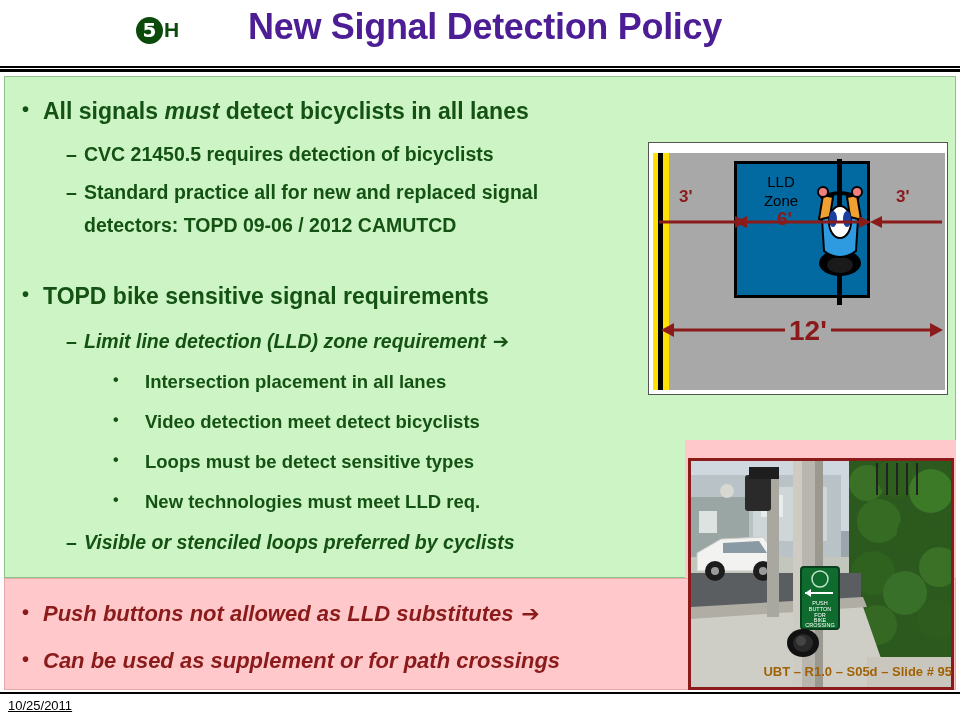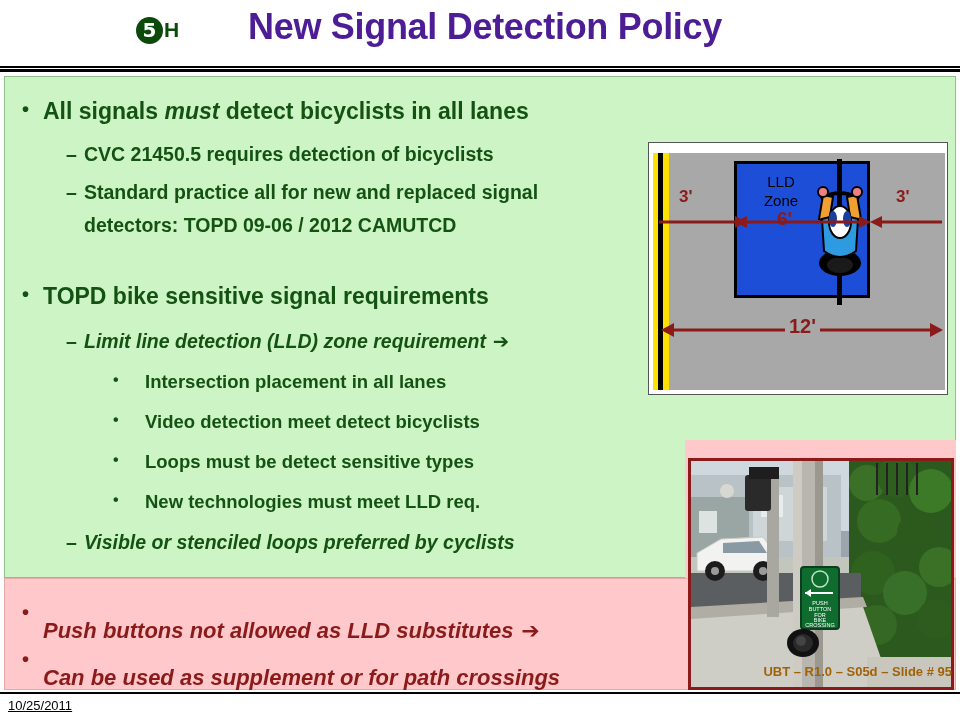--- a/index.html
+++ b/index.html
@@ -139,21 +139,21 @@
     font-style: italic;
     font-size: 22px;
     white-space: nowrap;
   }
   .pb .mk {
     position: absolute;
     left: 0; top: 0;
     font-style: normal;
     font-size: 20px;
   }
-  .pb .tx { display: block; margin-left: 21px; margin-top: 17px; }
+  .pb .tx { display: block; margin-left: 21px; }
 
   
   #diagram {
     position: absolute;
     left: 648px; top: 142px;
     width: 300px; height: 253px;
     background: #ffffff;
     border: 1px solid #555;
     box-sizing: border-box;
   }
@@ -172,21 +172,21 @@
   #edge-black {
     position: absolute;
     left: 9px; top: 10px;
     width: 5px; height: 237px;
     background: #000000;
   }
   #lld-zone {
     position: absolute;
     left: 85px; top: 18px;
     width: 136px; height: 137px;
-    background: #1d4ed8;
+    background: #0369a1;
     border: 3px solid #000;
     box-sizing: border-box;
   }
   #lld-label {
     position: absolute;
     left: 14px; top: 8px;
     color: #000;
     font-size: 15px;
     font-weight: normal;
     line-height: 19px;
@@ -369,21 +369,21 @@
       <polygon points="0,11 12,5 12,17" fill="#8b1a1a"></polygon>
       <polygon points="136,11 124,5 124,17" fill="#8b1a1a"></polygon>
     </svg>
     <div class="dim-lbl" style="left:128px; top:65px; font-size:19px;">6'</div>
 
     <svg style="position:absolute; left:12px; top:176px;" width="282" height="22">
       <line x1="8" y1="11" x2="274" y2="11" stroke="#8b1a1a" stroke-width="3"></line>
       <polygon points="0,11 13,4 13,18" fill="#8b1a1a"></polygon>
       <polygon points="282,11 269,4 269,18" fill="#8b1a1a"></polygon>
     </svg>
-    <div class="dim-lbl" style="left:136px; top:172px; font-size:20px; background:#a8a8a8; padding:0 4px;">12'</div>
+    <div class="dim-lbl" style="left:136px; top:172px; font-size:28px; background:#a8a8a8; padding:0 4px;">12'</div>
   </div>
 
   <div id="photo">
     <svg width="260" height="226" viewBox="0 0 260 226">
 
       <rect x="0" y="0" width="260" height="70" fill="#cfd8de"></rect>
 
       <rect x="0" y="14" width="150" height="92" fill="#b9c2c6"></rect>
       <rect x="62" y="26" width="74" height="54" fill="#cfd6d8"></rect>
       <rect x="70" y="34" width="22" height="22" fill="#e8eced"></rect>

